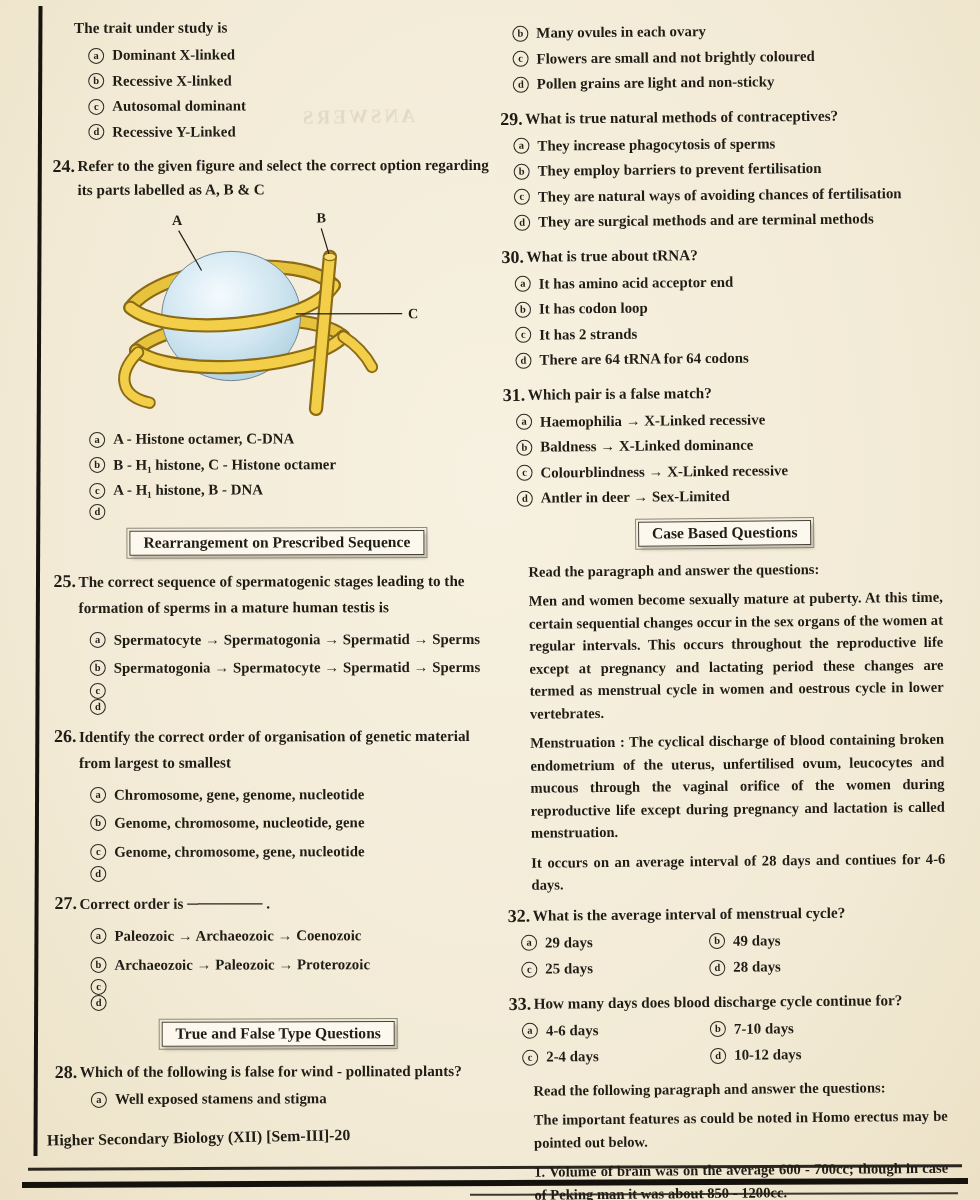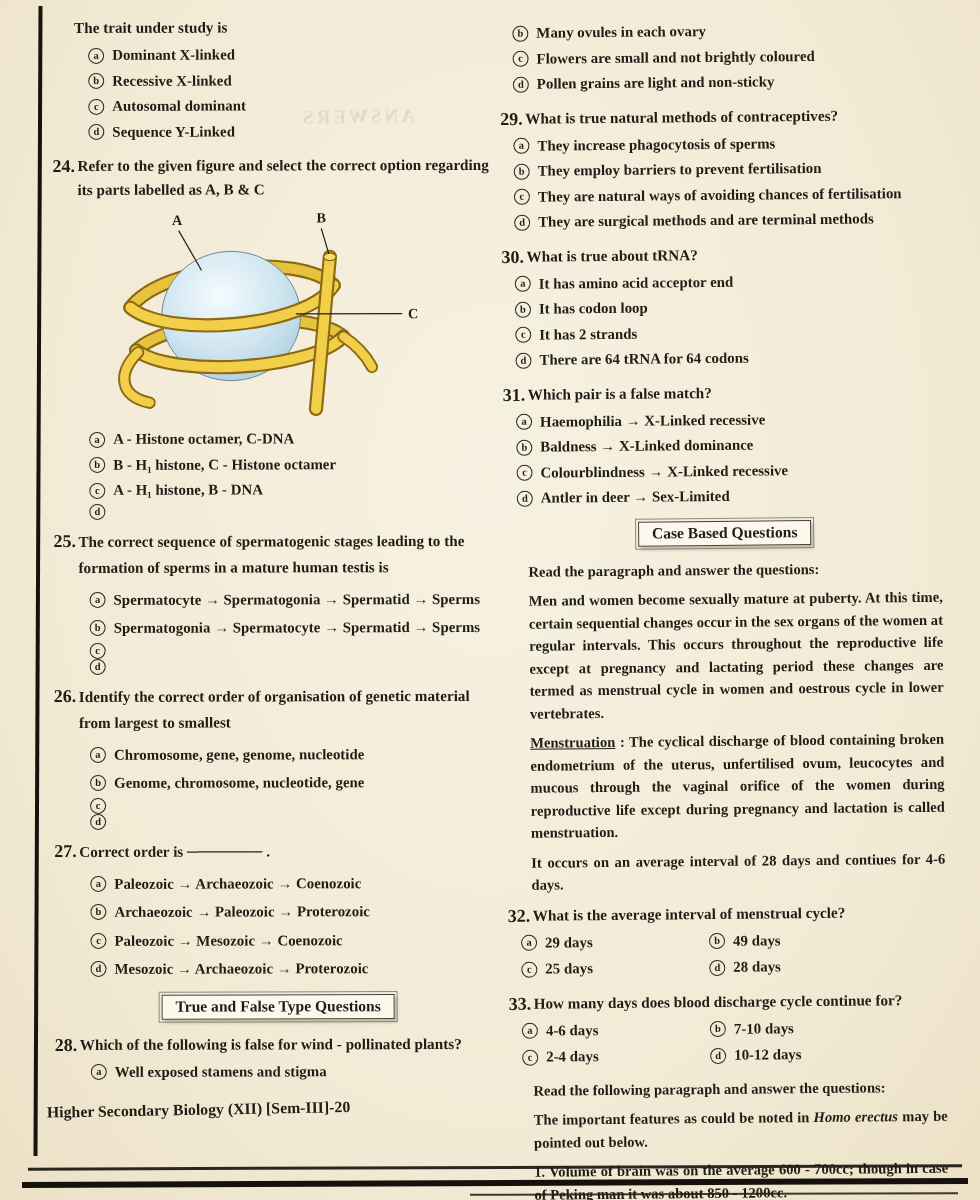--- a/index.html
+++ b/index.html
@@ -31,22 +31,22 @@
   .circ{flex:0 0 16px;width:16px;height:16px;border:1.4px solid #2c2820;border-radius:50%;
         font-size:10.5px;line-height:13.5px;text-align:center;font-weight:700;margin-right:8px;background:transparent}
   .opts.cols2{display:grid;grid-template-columns:188px auto;row-gap:1px}
   .spacious .opt{line-height:28.5px}
   .spacious .qstem{line-height:26px;margin-bottom:2px}
 
   .section-box{width:max-content;margin:11px auto 13px;padding:2px 13px 3px;background:#fcf8ee;
         border:1.6px solid #45423a;outline:1px solid #8e8a7c;outline-offset:2.5px;
         font-weight:700;font-size:15.6px;box-shadow:2.5px 3.5px 3px rgba(60,50,30,.25)}
   .para{margin:0 0 7px 24px;width:414px;font-size:14.6px;line-height:22.5px;font-weight:700;text-align:justify}
-  .para .u{text-decoration:underline}
-  .para .i{font-style:italic}
+  .para .u{}
+  .para .i{}
 
   .fig{margin:8px 0 6px 28px}
   .fig svg{display:block}
   .fig-label{font:700 15px "Liberation Serif", serif;fill:#221f18}
 
   .footer{margin:15px 0 0 -8px;font-weight:700;font-size:15.8px;transform:rotate(-0.9deg);white-space:nowrap}
 </style>
 </head>
 <body>
 
@@ -68,21 +68,21 @@
           <div class="opt">
             <span class="circ">b</span>
             <span class="opttext">Recessive X-linked</span>
           </div>
           <div class="opt">
             <span class="circ">c</span>
             <span class="opttext">Autosomal dominant</span>
           </div>
           <div class="opt">
             <span class="circ">d</span>
-            <span class="opttext">Sequence Y-Linked</span>
+            <span class="opttext">Recessive Y-Linked</span>
           </div>
         </div>
       </div>
       <div class="question">
         <div class="qline">
           <span class="qnum">24.</span>
           <div class="qstem">Refer to the given figure and select the correct option regarding its parts labelled as A, B &amp; C</div>
         </div>
         <div class="fig">
     <svg width="352" height="211" viewBox="0 0 370 222">
@@ -142,20 +142,21 @@
           </div>
           <div class="opt">
             <span class="circ">c</span>
             <span class="opttext">A - H₁ histone, B - DNA</span>
           </div>
           <div class="opt">
             <span class="circ">d</span>
           </div>
         </div>
       </div>
+      <div class="section-box">Rearrangement on Prescribed Sequence</div>
       <div class="question spacious">
         <div class="qline">
           <span class="qnum">25.</span>
           <div class="qstem">The correct sequence of spermatogenic stages leading to the formation of sperms in a mature human testis is</div>
         </div>
         <div class="opts">
           <div class="opt">
             <span class="circ">a</span>
             <span class="opttext">Spermatocyte → Spermatogonia → Spermatid → Sperms</span>
           </div>
@@ -180,20 +181,21 @@
           <div class="opt">
             <span class="circ">a</span>
             <span class="opttext">Chromosome, gene, genome, nucleotide</span>
           </div>
           <div class="opt">
             <span class="circ">b</span>
             <span class="opttext">Genome, chromosome, nucleotide, gene</span>
           </div>
           <div class="opt">
             <span class="circ">c</span>
+            <span class="opttext">Genome, chromosome, gene, nucleotide</span>
           </div>
           <div class="opt">
             <span class="circ">d</span>
           </div>
         </div>
       </div>
       <div class="question spacious">
         <div class="qline">
           <span class="qnum">27.</span>
           <div class="qstem">Correct order is ─────── .</div>
@@ -202,25 +204,23 @@
           <div class="opt">
             <span class="circ">a</span>
             <span class="opttext">Paleozoic → Archaeozoic → Coenozoic</span>
           </div>
           <div class="opt">
             <span class="circ">b</span>
             <span class="opttext">Archaeozoic → Paleozoic → Proterozoic</span>
           </div>
           <div class="opt">
             <span class="circ">c</span>
-            <span class="opttext">Paleozoic → Mesozoic → Coenozoic</span>
-          </div>
-          <div class="opt">
-            <span class="circ">d</span>
-            <span class="opttext">Mesozoic → Archaeozoic → Proterozoic</span>
+          </div>
+          <div class="opt">
+            <span class="circ">d</span>
           </div>
         </div>
       </div>
       <div class="section-box">True and False Type Questions</div>
       <div class="question">
         <div class="qline">
           <span class="qnum">28.</span>
           <div class="qstem">Which of the following is false for wind - pollinated plants?</div>
         </div>
         <div class="opts">

